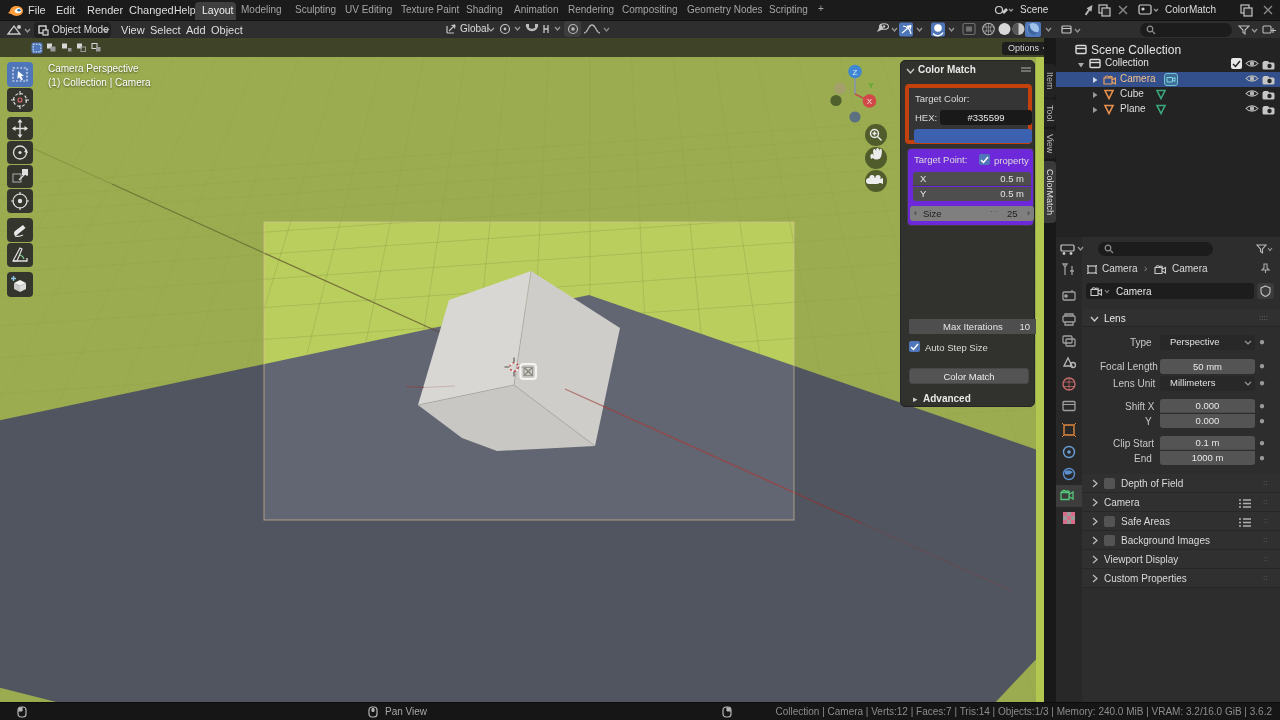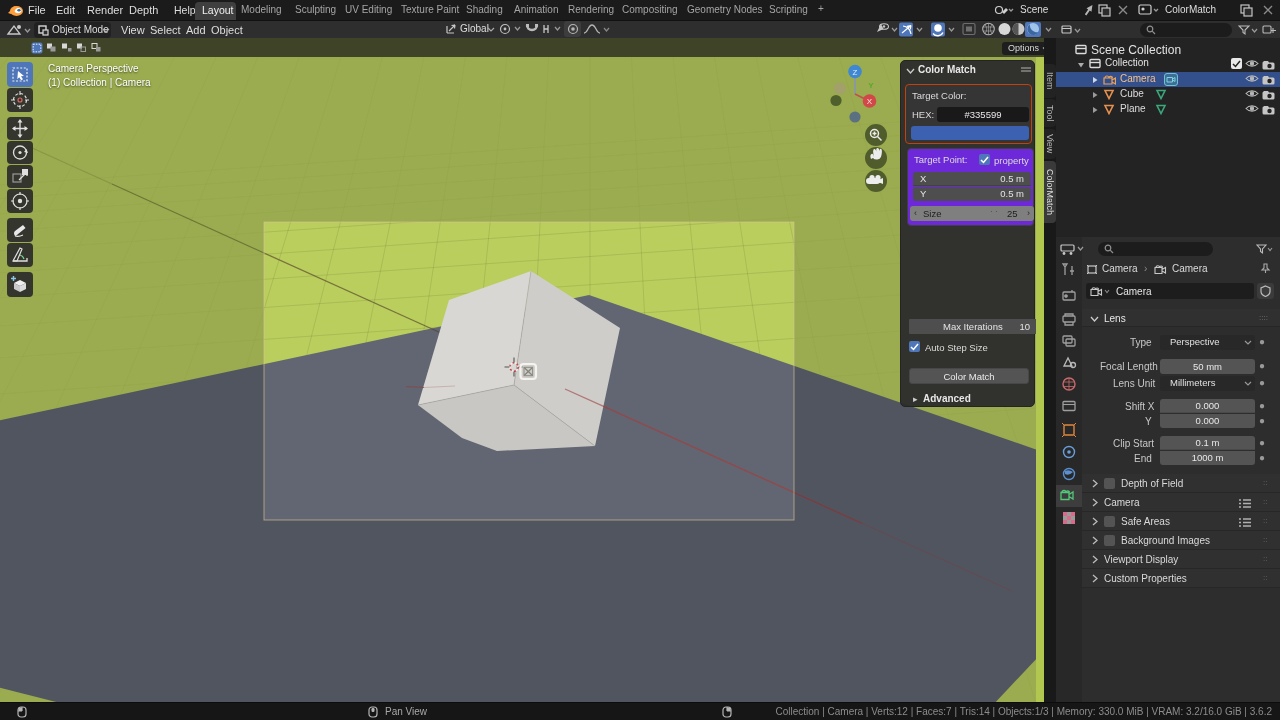--- a/index.html
+++ b/index.html
@@ -13,21 +13,21 @@
 <div class="ab" style="left:0;top:0;width:1280px;height:20px;background:#1b1b1b">
   <svg class="ab" style="left:7px;top:3px" width="17" height="14" viewBox="0 0 17 14">
     <ellipse cx="9.5" cy="8" rx="6.5" ry="5" fill="#ff9e3d"></ellipse>
     <ellipse cx="11" cy="7.6" rx="3.4" ry="2.6" fill="#fff"></ellipse>
     <ellipse cx="12" cy="7.2" rx="1.7" ry="1.3" fill="#2a6fa8"></ellipse>
     <path d="M1 10 L8 3 L10 5 L4 11 Z" fill="#ff9e3d"></path>
   </svg>
   <span class="ab menu" style="left:28px;top:4px">File</span>
   <span class="ab menu" style="left:56px;top:4px">Edit</span>
   <span class="ab menu" style="left:87px;top:4px">Render</span>
-  <span class="ab menu" style="left:129px;top:4px">Depth</span>
+  <span class="ab menu" style="left:129px;top:4px">Changed</span>
   <span class="ab menu" style="left:174px;top:4px;font-size:10.5px">Help</span>
   <div class="ab" style="left:195px;top:2px;width:41px;height:18px;background:#3f3f3f;border-radius:4px 4px 0 0"></div>
   <span class="ab menu" style="left:202px;top:4px;color:#f0f0f0;font-size:10.5px">Layout</span>
   <span class="ab tab" style="left:241px;top:4px">Modeling</span>
   <span class="ab tab" style="left:295px;top:4px">Sculpting</span>
   <span class="ab tab" style="left:345px;top:4px">UV Editing</span>
   <span class="ab tab" style="left:401px;top:4px">Texture Paint</span>
   <span class="ab tab" style="left:466px;top:4px">Shading</span>
   <span class="ab tab" style="left:514px;top:4px">Animation</span>
   <span class="ab tab" style="left:568px;top:4px">Rendering</span>
@@ -331,21 +331,21 @@
 </svg>
 
 <div class="ab" style="left:900px;top:60px;width:135px;height:347px;background:#2b2b2bf2;border-radius:5px;border:1px solid #242424">
   <svg class="ab" style="left:5px;top:6px" width="9" height="8" viewBox="0 0 9 8">
       <path d="M1 2 l3.5 4 3.5-4" fill="none" stroke="#ccc" stroke-width="1.3"></path>
     </svg>
   <span class="ab" style="left:17px;top:3px;font-size:10px;font-weight:bold;color:#e8e8e8">Color Match</span>
   <svg class="ab" style="left:120px;top:6px" width="10" height="7" viewBox="0 0 10 7">
       <path d="M0 1 h10 M0 4 h10" stroke="#888" stroke-width="1.4"></path>
     </svg>
-  <div class="ab" style="left:4px;top:23px;width:127px;height:60px;background:#353535;border:1px solid #c2410c;border-radius:4px">
+  <div class="ab" style="left:4px;top:23px;width:127px;height:60px;background:#353535;border:4px solid #c2410c;border-radius:4px">
     <span class="ab" style="left:6px;top:5px;font-size:9.5px;color:#dcdcdc">Target Color:</span>
     <span class="ab" style="left:6px;top:24px;font-size:9.5px;color:#dcdcdc">HEX:</span>
     <div class="ab" style="left:31px;top:22px;width:92px;height:15px;background:#191919;border-radius:3px;text-align:center;color:#e8e8e8;font-size:9.5px;line-height:15px">#335599</div>
     <div class="ab" style="left:5px;top:41px;width:118px;height:14px;background:#3c61b0;border-radius:3px"></div>
   </div>
   <div class="ab" style="left:6px;top:87px;width:127px;height:78px;background:#6d28d9;border:1px solid #404040;border-radius:4px">
     <span class="ab" style="left:6px;top:5px;font-size:9.5px;color:#dcdcdc">Target Point:</span>
     <div class="ab" style="left:71px;top:5px;width:11px;height:11px;background:#4f76b8;border-radius:2px"></div>
     <svg class="ab" style="left:72px;top:7px" width="9" height="8" viewBox="0 0 9 8">
         <path d="M1 4 l2.5 2.5 L8 1" fill="none" stroke="#fff" stroke-width="1.5"></path>
@@ -691,14 +691,14 @@
   <svg class="ab" style="left:368px;top:3px" width="10" height="12" viewBox="0 0 10 12">
       <rect x="1" y="1" width="8" height="10" rx="3" fill="none" stroke="#b5b5b5" stroke-width="1.2"></rect>
       <rect x="3.5" y="2" width="3" height="4" rx="1.2" fill="#b5b5b5"></rect>
     </svg>
   <span class="ab" style="left:385px;top:3px;font-size:10px;color:#a8a8a8">Pan View</span>
   <svg class="ab" style="left:722px;top:3px" width="10" height="12" viewBox="0 0 10 12">
       <rect x="1" y="1" width="8" height="10" rx="3" fill="none" stroke="#b5b5b5" stroke-width="1.2"></rect>
       <path d="M9 5 h-4 M5 1 v4" stroke="#b5b5b5" stroke-width="1.2"></path>
       <rect x="5" y="1.5" width="3.5" height="3.5" fill="#b5b5b5"></rect>
     </svg>
-  <span class="ab" style="right:8px;top:3px;font-size:10px;color:#8c8c8c">Collection | Camera | Verts:12 | Faces:7 | Tris:14 | Objects:1/3 | Memory: 330.0 MiB | VRAM: 3.2/16.0 GiB | 3.6.2</span>
+  <span class="ab" style="right:8px;top:3px;font-size:10px;color:#8c8c8c">Collection | Camera | Verts:12 | Faces:7 | Tris:14 | Objects:1/3 | Memory: 240.0 MiB | VRAM: 3.2/16.0 GiB | 3.6.2</span>
 </div>
 
 </body></html>

